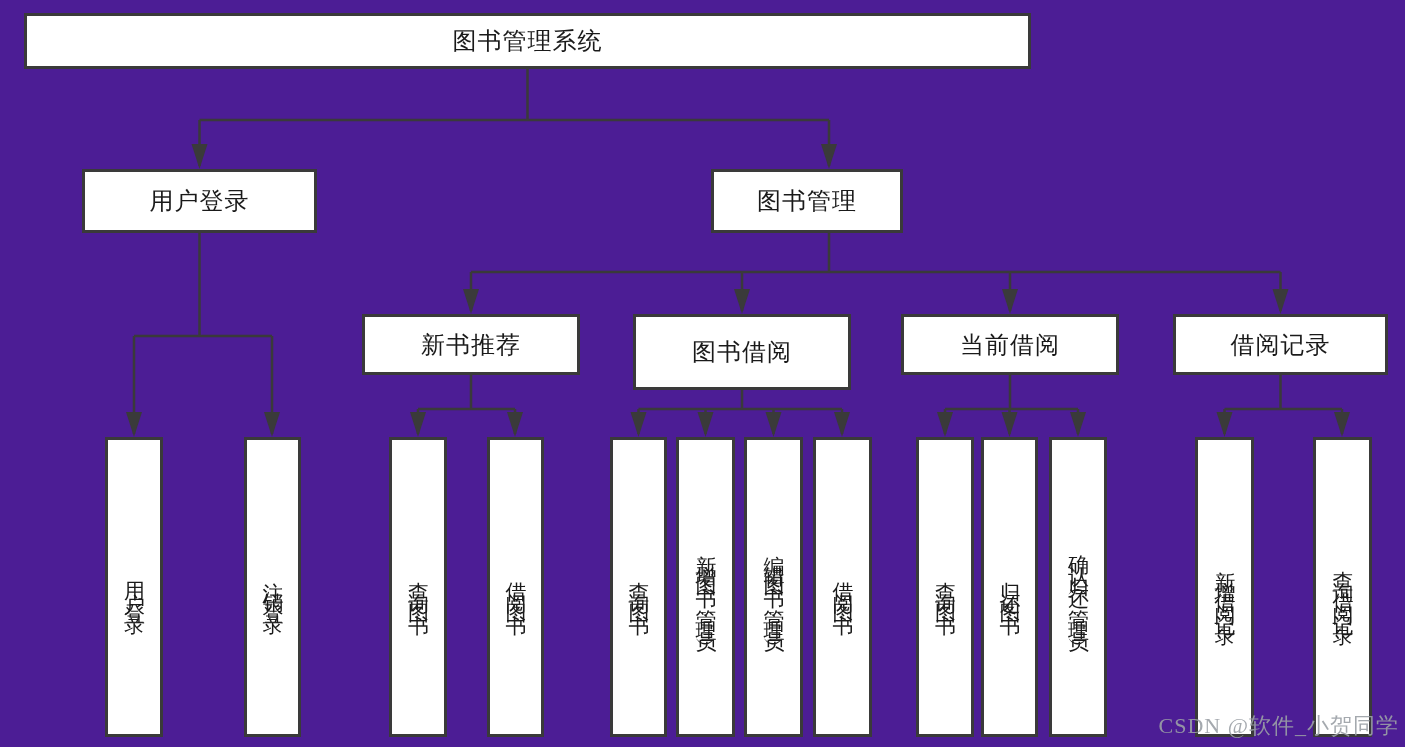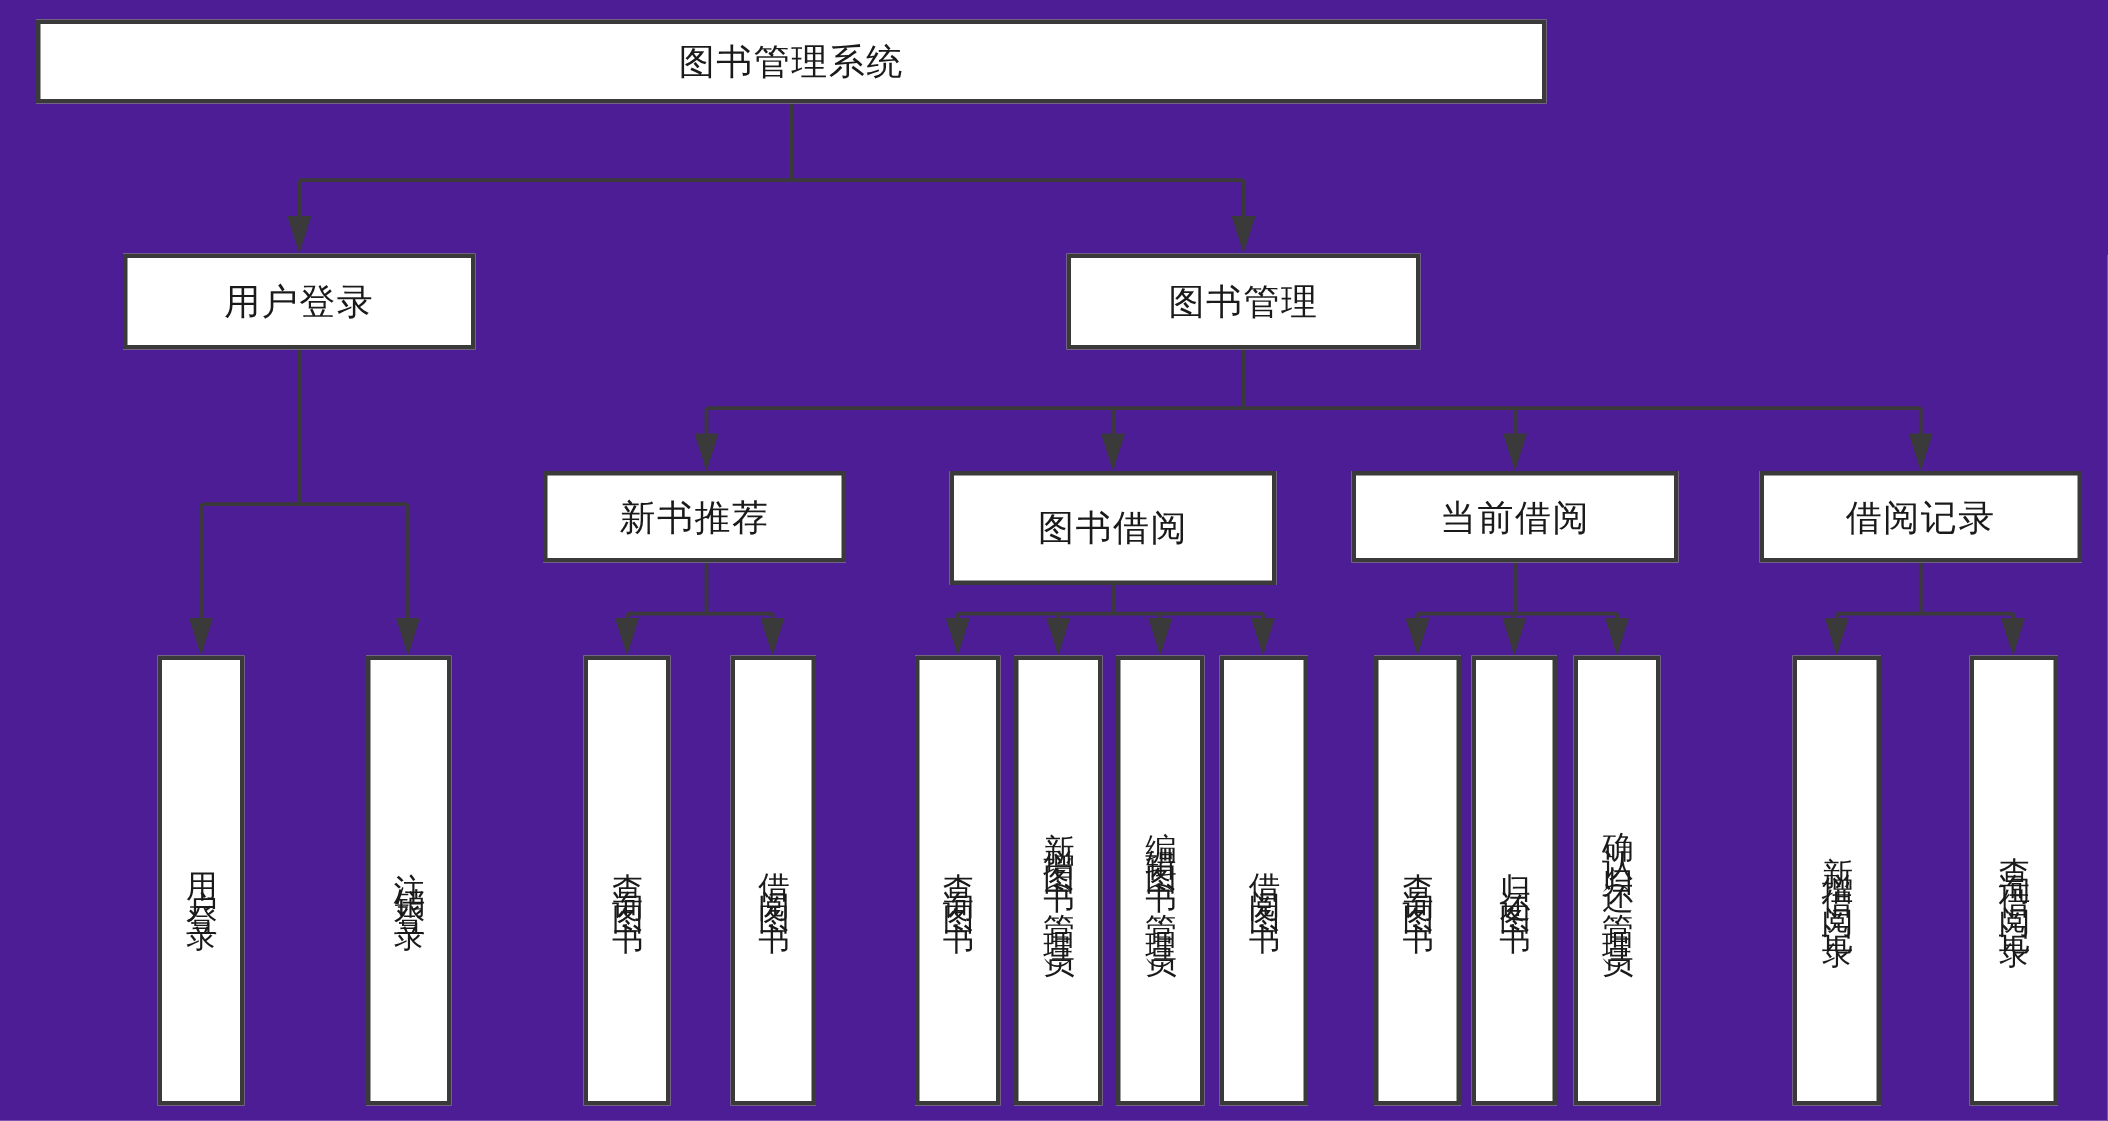--- a/index.html
+++ b/index.html
@@ -71,25 +71,25 @@
     </g>
   </svg>
 
   <div class="node h" style="left:24px; top:13px; width:1007px; height:56px;">
     <span>图书管理系统</span>
   </div>
 
   <div class="node h" style="left:82px; top:169px; width:235px; height:64px;">
     <span>用户登录</span>
   </div>
-  <div class="node h" style="left:711px; top:169px; width:236px; height:64px;justify-content:center;">
+  <div class="node h" style="left:711px; top:169px; width:192px; height:64px;justify-content:center;">
     <span>图书管理</span>
   </div>
 
-  <div class="node h" style="left:362px; top:314px; width:202px; height:61px;">
+  <div class="node h" style="left:362px; top:314px; width:218px; height:61px;">
     <span>新书推荐</span>
   </div>
   <div class="node h" style="left:633px; top:314px; width:218px; height:76px;">
     <span>图书借阅</span>
   </div>
   <div class="node h" style="left:901px; top:314px; width:218px; height:61px;align-items:center;">
     <span>当前借阅</span>
   </div>
   <div class="node h" style="left:1173px; top:314px; width:215px; height:61px;text-align:right;">
     <span>借阅记录</span>
@@ -132,14 +132,15 @@
     <span>确认归还（管理员）</span>
   </div>
 
   <div class="node v" style="left:1195px; top:437px; width:59px; height:300px;">
     <span>新增借阅记录</span>
   </div>
   <div class="node v" style="left:1313px; top:437px; width:59px; height:300px;">
     <span>查询借阅记录</span>
   </div>
 
+  <div class="watermark">CSDN @软件_小贺同学</div>
 
 </div>
 
 </body></html>

